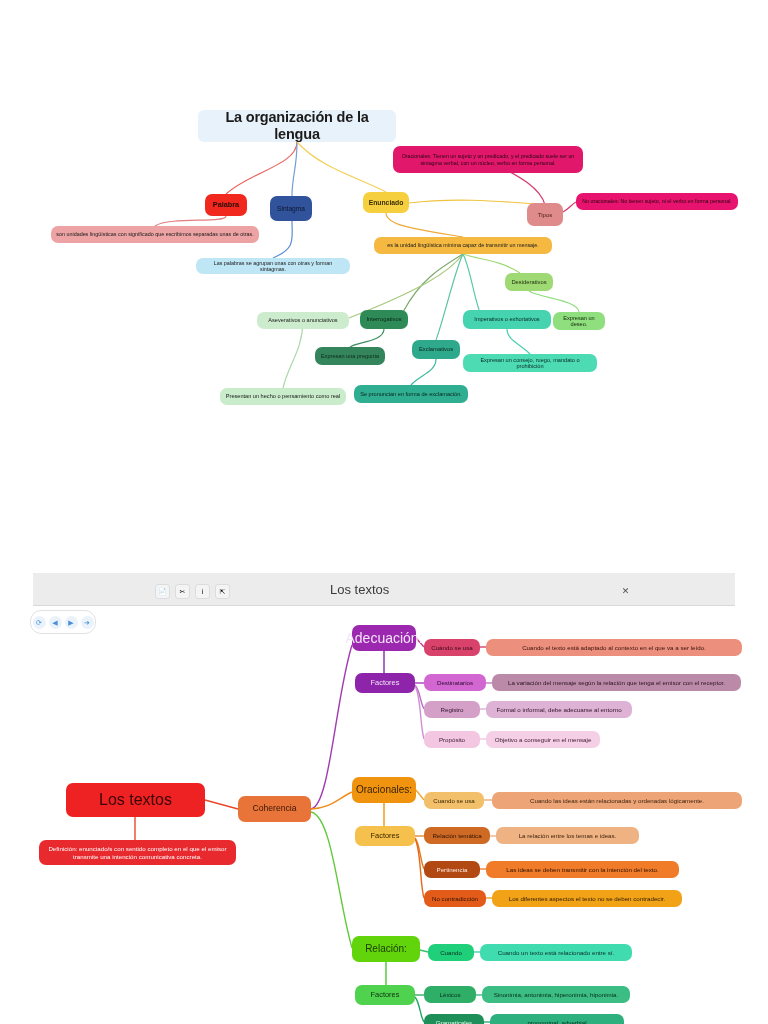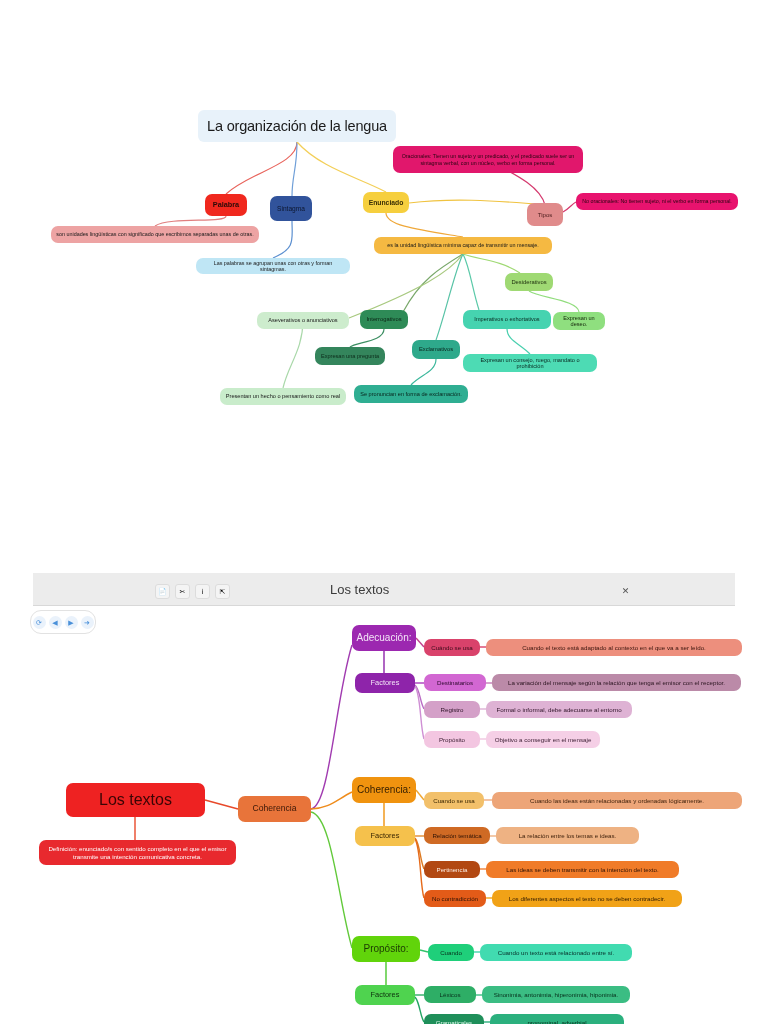--- a/index.html
+++ b/index.html
@@ -21,21 +21,21 @@
     line-height:1.15;
     padding:2px 4px;
     z-index:5;
   }
   svg.links{position:absolute;left:0;top:0;pointer-events:none;z-index:1;}
 
   
   .m1-title{
     left:198px;top:110px;width:198px;height:32px;
     background:#e8f2fa;border-radius:6px;
-    font-size:14.5px;font-weight:normal;color:#1b1b1b;letter-spacing:-.2px;
+    font-size:14.5px;font-weight:bold;color:#1b1b1b;letter-spacing:-.2px;
   }
   .m1-palabra{left:205px;top:194px;width:42px;height:22px;background:#f0281e;color:#2a0a08;font-size:7.3px;font-weight:bold;}
   .m1-palabra-d{left:51px;top:226px;width:208px;height:17px;background:#eda3a3;font-size:5.4px;}
   .m1-sintagma{left:270px;top:196px;width:42px;height:25px;background:#31539b;color:#0d1730;font-size:6.6px;}
   .m1-sintagma-d{left:196px;top:258px;width:154px;height:16px;background:#bfe6f5;font-size:5.4px;}
   .m1-enunciado{left:363px;top:192px;width:46px;height:21px;background:#f6cf3e;color:#3a2f05;font-size:6.8px;font-weight:bold;}
   .m1-enunciado-d{left:374px;top:237px;width:178px;height:17px;background:#f5b942;font-size:5.4px;}
   .m1-tipos{left:527px;top:203px;width:36px;height:23px;background:#e08b8b;color:#4a1c1c;font-size:6.1px;}
   .m1-orac{left:393px;top:146px;width:190px;height:27px;background:#e1176c;color:#2a0512;font-size:5.3px;padding:2px 6px;}
   .m1-noorac{left:576px;top:193px;width:162px;height:17px;background:#e8136e;color:#2a0512;font-size:5.3px;}
@@ -64,21 +64,21 @@
           background:#fff;display:flex;align-items:center;justify-content:space-around;z-index:9;}
   .nv{width:13px;height:13px;border-radius:50%;background:#eaf2fb;color:#4a90d9;
       display:flex;align-items:center;justify-content:center;font-size:7px;line-height:1;}
 
   .m2-root{left:66px;top:783px;width:139px;height:34px;background:#ee2222;color:#3a0505;
            font-size:16px;border-radius:7px;}
   .m2-root-d{left:39px;top:840px;width:197px;height:25px;background:#e8292e;color:#fff;font-size:6.2px;padding:2px 6px;}
   .m2-prop{left:238px;top:796px;width:73px;height:26px;background:#e8743a;color:#3a1707;font-size:8.6px;}
 
   
-  .m2-adec{left:352px;top:625px;width:64px;height:26px;background:#9c28b0;color:#f3e4f7;font-size:10px;}
+  .m2-adec{left:352px;top:625px;width:64px;height:26px;background:#9c28b0;color:#f3e4f7;font-size:14px;}
   .m2-adec-c{left:424px;top:639px;width:56px;height:17px;background:#d9426b;color:#3d0c1b;font-size:6.2px;}
   .m2-adec-cd{left:486px;top:639px;width:256px;height:17px;background:#ed8f7d;color:#3a140c;font-size:6.2px;}
   .m2-adec-f{left:355px;top:673px;width:60px;height:20px;background:#8e24aa;color:#f3e4f7;font-size:7.4px;}
   .m2-adec-1{left:424px;top:674px;width:62px;height:17px;background:#d267d2;color:#2f0a2f;font-size:6.2px;}
   .m2-adec-1d{left:492px;top:674px;width:249px;height:17px;background:#bb8aa8;color:#2b1520;font-size:6.2px;}
   .m2-adec-2{left:424px;top:701px;width:56px;height:17px;background:#d4a0c8;color:#30152a;font-size:6.2px;}
   .m2-adec-2d{left:486px;top:701px;width:146px;height:17px;background:#deb2d4;color:#30152a;font-size:6.2px;}
   .m2-adec-3{left:424px;top:731px;width:56px;height:17px;background:#f3c6e1;color:#3a1c31;font-size:6.2px;}
   .m2-adec-3d{left:486px;top:731px;width:114px;height:17px;background:#f5cfe6;color:#3a1c31;font-size:6.2px;}
 
@@ -216,32 +216,32 @@
   <div class="node m2-adec-c">Cuándo se usa</div>
   <div class="node m2-adec-cd">Cuando el texto está adaptado al contexto en el que va a ser leído.</div>
   <div class="node m2-adec-f">Factores</div>
   <div class="node m2-adec-1">Destinatarios</div>
   <div class="node m2-adec-1d">La variación del mensaje según la relación que tenga el emisor con el receptor.</div>
   <div class="node m2-adec-2">Registro</div>
   <div class="node m2-adec-2d">Formal o informal, debe adecuarse al entorno</div>
   <div class="node m2-adec-3">Propósito</div>
   <div class="node m2-adec-3d">Objetivo a conseguir en el mensaje</div>
 
-  <div class="node m2-coh">Coherencia:</div>
+  <div class="node m2-coh">Oracionales:</div>
   <div class="node m2-coh-c">Cuando se usa</div>
   <div class="node m2-coh-cd">Cuando las ideas están relacionadas y ordenadas lógicamente.</div>
   <div class="node m2-coh-f">Factores</div>
   <div class="node m2-coh-1">Relación temática</div>
   <div class="node m2-coh-1d">La relación entre los temas e ideas.</div>
   <div class="node m2-coh-2">Pertinencia</div>
   <div class="node m2-coh-2d">Las ideas se deben transmitir con la intención del texto.</div>
   <div class="node m2-coh-3">No contradicción</div>
   <div class="node m2-coh-3d">Los diferentes aspectos el texto no se deben contradecir.</div>
 
-  <div class="node m2-cohe">Propósito:</div>
+  <div class="node m2-cohe">Relación:</div>
   <div class="node m2-cohe-c">Cuando</div>
   <div class="node m2-cohe-cd">Cuando un texto está relacionado entre sí.</div>
   <div class="node m2-cohe-f">Factores</div>
   <div class="node m2-cohe-1">Léxicos</div>
   <div class="node m2-cohe-1d">Sinonimia, antonimia, hiperonimia, hiponimia.</div>
   <div class="node m2-cohe-2">Gramaticales</div>
   <div class="node m2-cohe-2d">pronominal, adverbial</div>
 
 </div>
 

